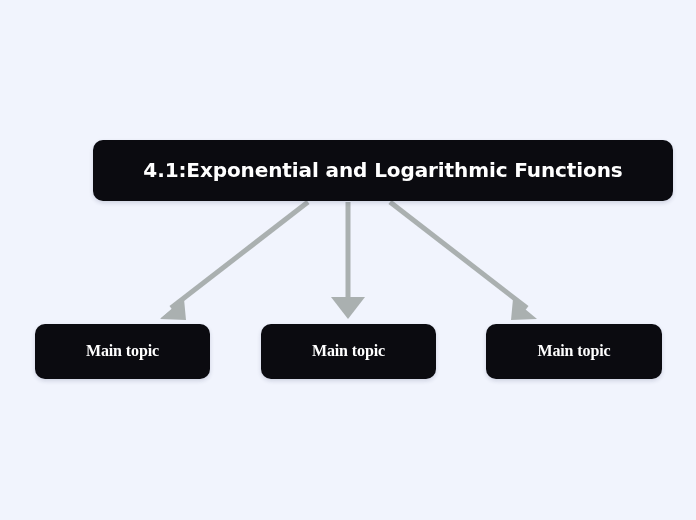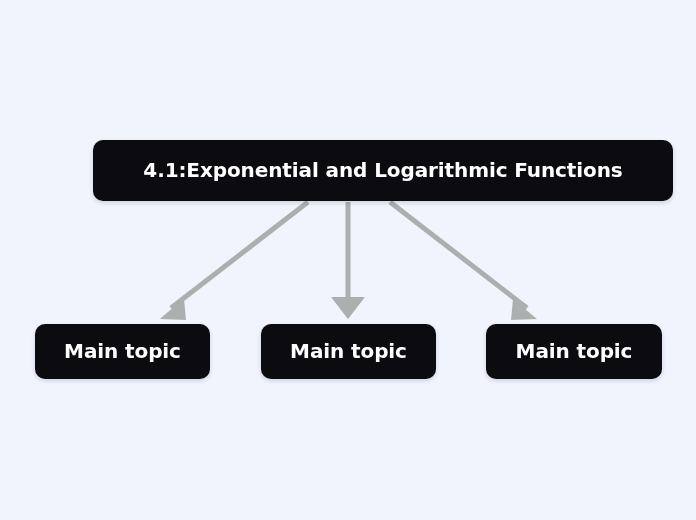--- a/index.html
+++ b/index.html
@@ -67,21 +67,22 @@
     width: 175px;
     height: 55px;
   }
   #topic-node-2 {
     left: 486px;
     top: 324px;
     width: 176px;
     height: 55px;
   }
   .topic-node .node-label {
-    font-size: 20px;
+    font-size: 16px;
+    font-family: Liberation Serif, serif;
   }
 </style>
 </head>
 <body>
 
 <div id="canvas">
 
   <svg id="connectors" viewBox="0 0 696 520">
     <g>
       <line x1="308" y1="202" x2="171" y2="308" stroke="#aab0b0" stroke-width="5" stroke-linecap="butt"></line>

